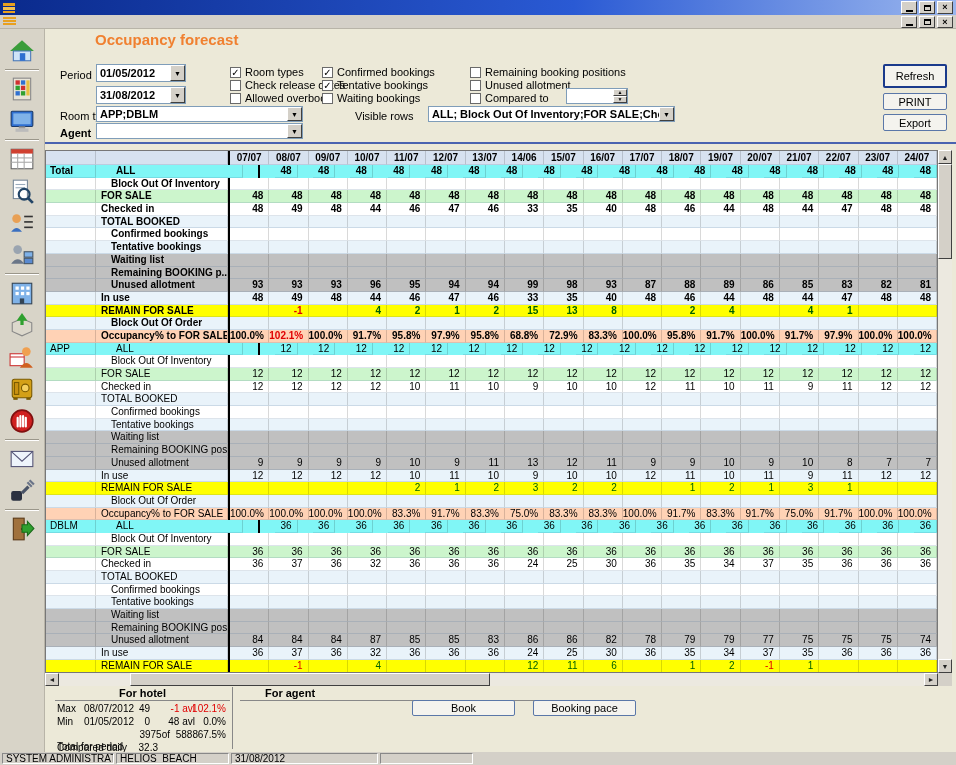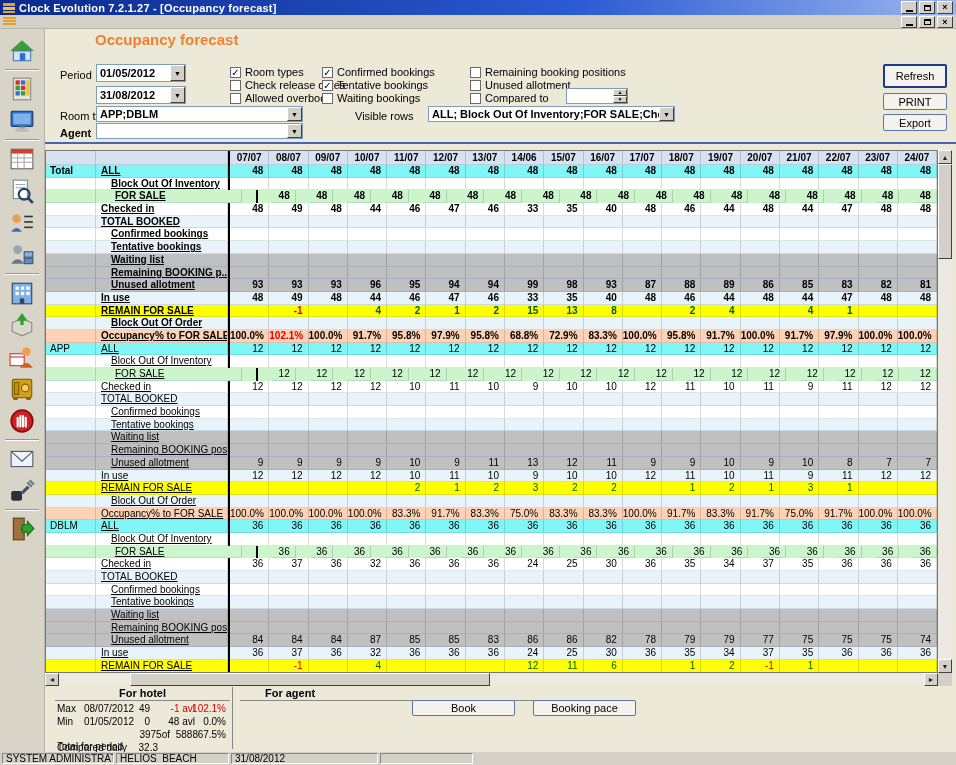--- a/index.html
+++ b/index.html
@@ -57,28 +57,28 @@
   .fbtn.default { border:2px solid #1a3a8c; }
 
   
   #grid { position:absolute; left:45px; top:150px; width:893px; height:523px; background:#fff;
     border:1px solid #777; overflow:hidden; }
   .grow { display:flex; width:100%; height:12.7px; line-height:11.5px; font-size:10px; }
   .grow.hdr { height:14px; line-height:13px; background:#d7e2f0; font-weight:bold; }
   .gc { border-right:1px solid rgba(0,0,0,.15); border-bottom:1px solid rgba(70,110,150,.18);
     overflow:hidden; white-space:nowrap; height:100%; }
   .c-group { flex:0 0 50px; padding-left:4px; }
-  .c-label { flex:0 0 132px; padding-left:5px;text-decoration:underline; }
+  .c-label { flex:0 0 132px; padding-left:5px; }
   .c-label.indent { padding-left:15px; }
   .c-div { flex:0 0 2px; background:#000; border:none; }
   .c-val { flex:1 1 0; text-align:right; padding-right:5px; }
   .grow.hdr .c-val { text-align:center; padding-right:0; }
   .bold { font-weight:bold; }
-  .bg-all     { background:#80f6f6; }
-  .bg-forsale { background:#ccf5cc;gap:14px; }
+  .bg-all     { background:#80f6f6;gap:15px; }
+  .bg-forsale { background:#ccf5cc; }
   .bg-gray    { background:#c0c0c0; }
   .bg-yellow  { background:#ffff00; }
   .bg-salmon  { background:#ffd2b5; }
   .bg-plain-a { background:#e9f3fa; }
   .bg-plain-b { background:#ffffff; }
   .neg { color:#e00000; }
   .pos-green { color:#006000; }
 
   
   .sb-btn { background:#d4d0c8; border:1px solid; border-color:#fff #404040 #404040 #fff;
@@ -111,21 +111,20 @@
 <body>
 
 <div id="window">
 
   <div class="titlebar">
     <svg width="12" height="12" viewBox="0 0 12 12">
         <rect x="0" y="1" width="12" height="3" fill="#e8a020"></rect>
         <rect x="0" y="5" width="12" height="3" fill="#f4c050"></rect>
         <rect x="0" y="9" width="12" height="2" fill="#e8a020"></rect>
       </svg>
-    <span class="ttext">Clock Evolution 7.2.1.27 - [Occupancy forecast]</span>
     <span class="winbtns">
       <span class="winbtn">
           <span class="glyph-min"></span>
         </span>
       <span class="winbtn">
           <span class="glyph-restore"></span>
         </span>
       <span class="winbtn">×</span>
     </span>
   </div>

